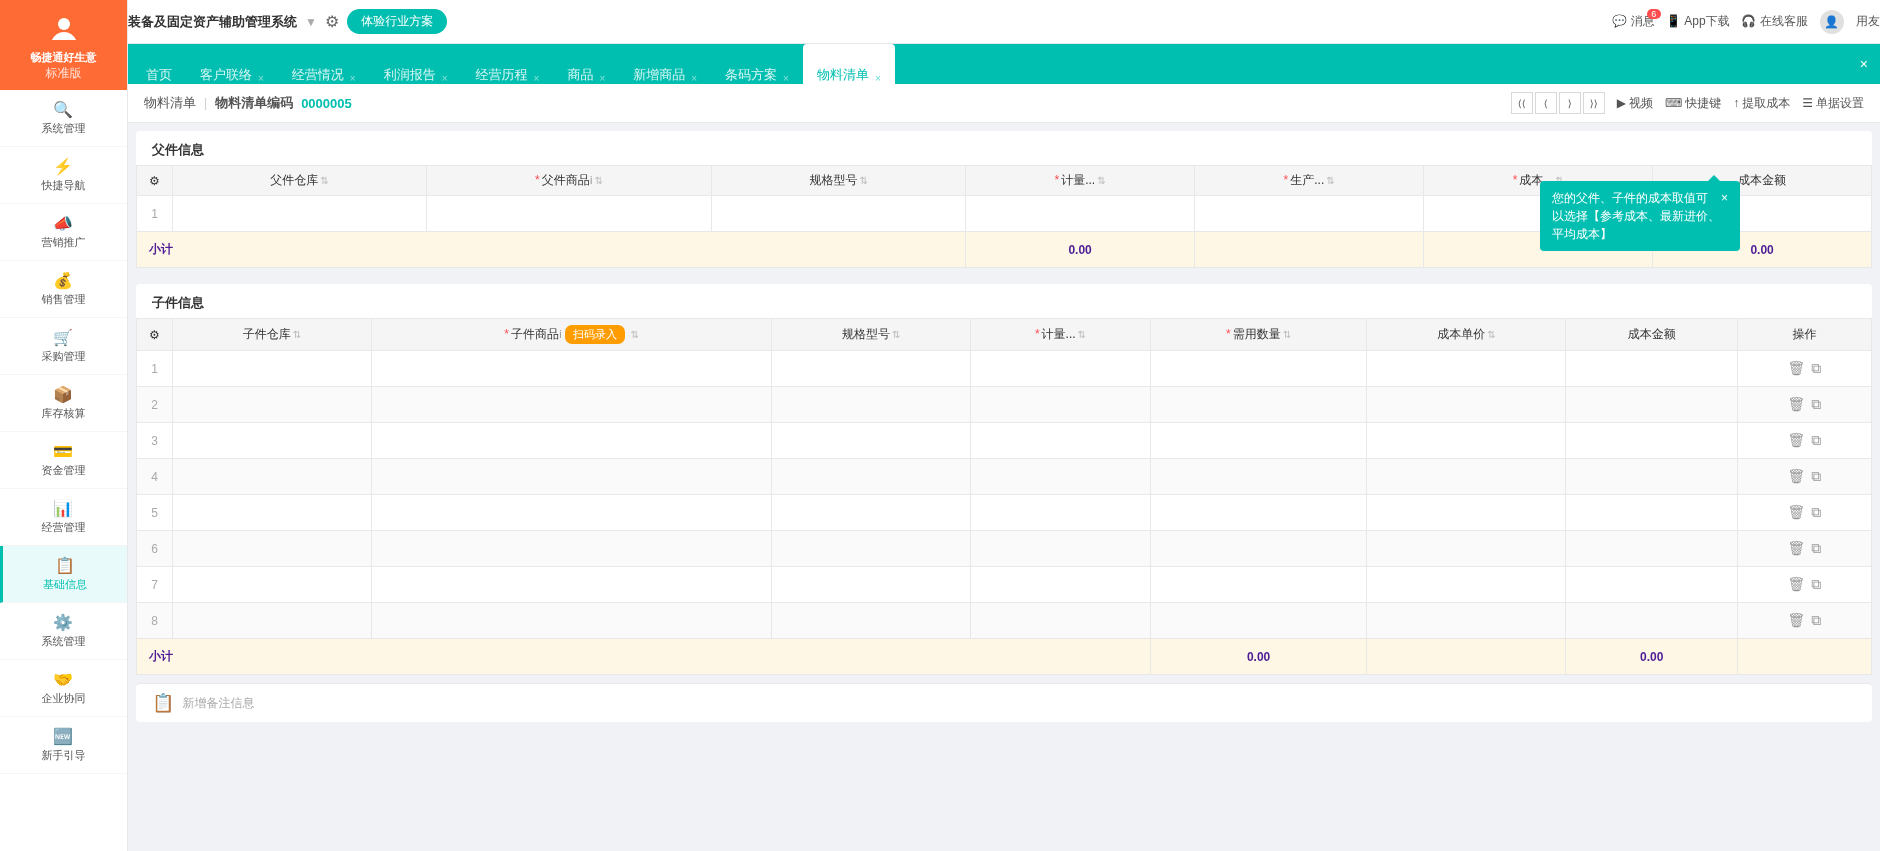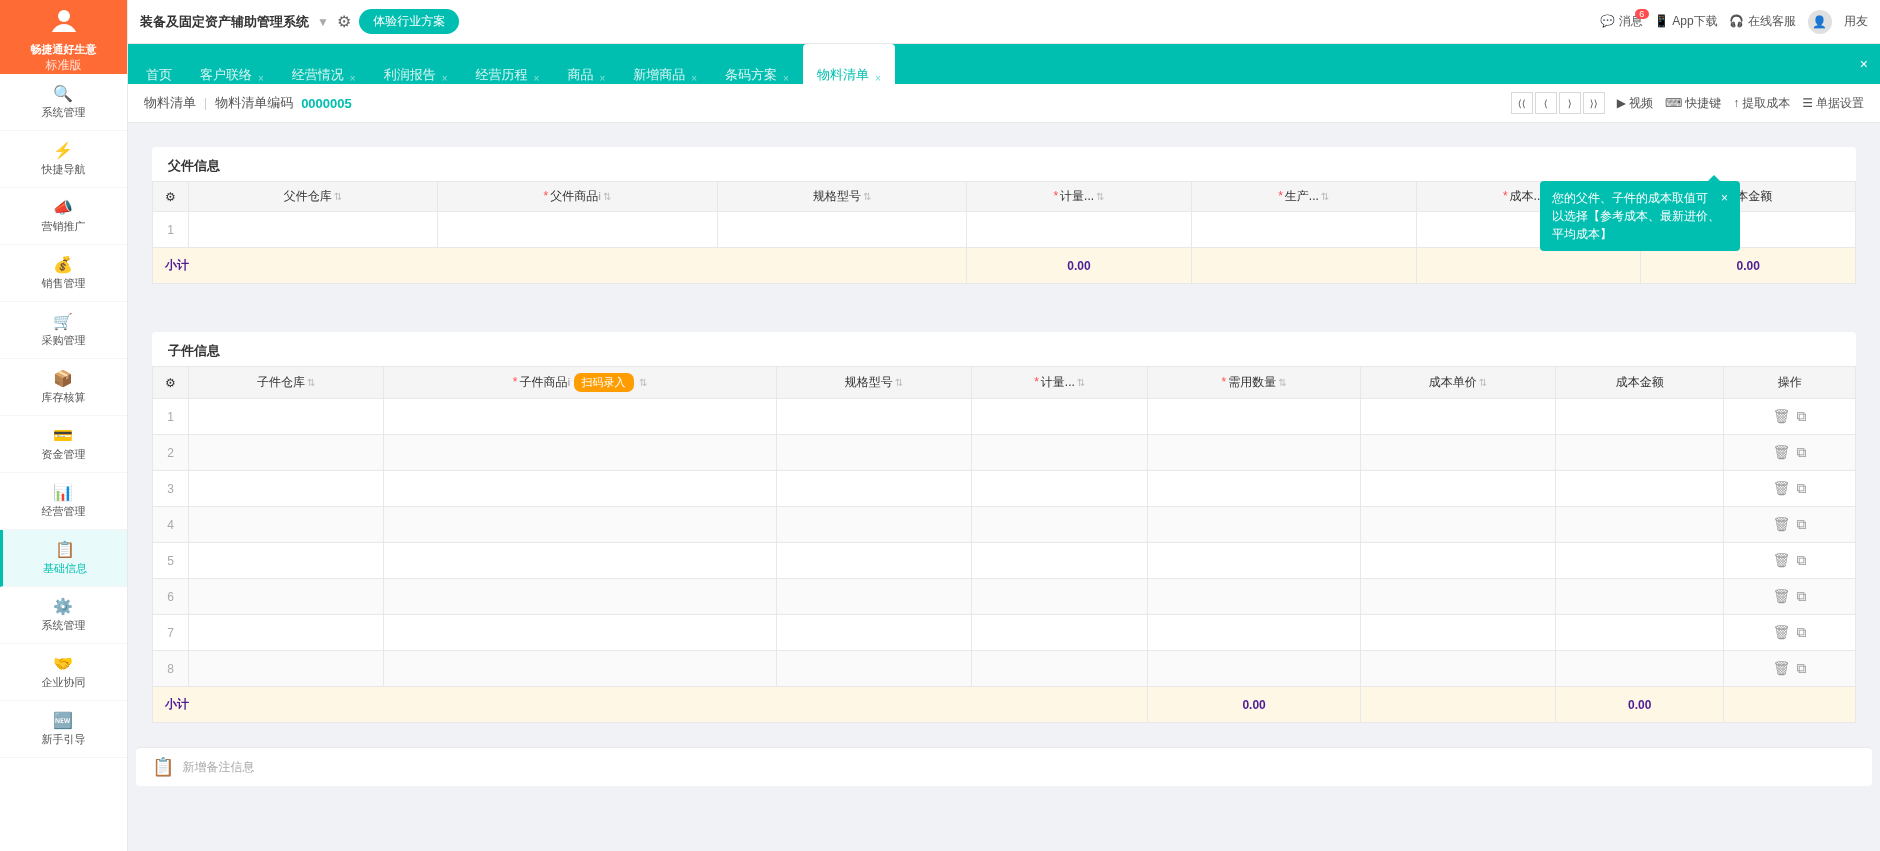--- a/index.html
+++ b/index.html
@@ -16,21 +16,21 @@
       flex-shrink: 0;
       height: 100%;
       overflow-y: auto;
     }
     .sidebar-logo {
       background: #ff6b35;
       width: 100%;
       display: flex;
       flex-direction: column;
       align-items: center;
-      padding: 0 0;
+      padding: 8px 0;
       color: white;
       font-size: 11px;
     }
     .sidebar-logo .logo-icon {
       width: 40px;
       height: 40px;
       background: #ff6b35;
       border-radius: 8px;
       display: flex;
       align-items: center;
@@ -55,21 +55,21 @@
 
     
     .main { flex: 1; display: flex; flex-direction: column; overflow: hidden; }
 
     
     .topbar {
       background: #fff;
       height: 44px;
       display: flex;
       align-items: center;
-      padding: 0 12px;
+      padding: 0 0;
       border-bottom: 1px solid #e8e8e8;
       justify-content: space-between;
     }
     .topbar-left { display: flex; align-items: center; gap: 8px; }
     .topbar-title { font-size: 13px; color: #333; font-weight: bold; }
     .topbar-arrow { color: #aaa; cursor: pointer; }
     .topbar-gear { color: #666; cursor: pointer; font-size: 16px; }
     .topbar-btn {
       background: #00bfb0;
       color: white;
@@ -150,21 +150,21 @@
       margin-left: auto;
       display: flex;
       align-items: center;
       gap: 12px;
       font-size: 12px;
       color: #555;
     }
     .page-header-actions span { cursor: pointer; display: flex; align-items: center; gap: 3px; }
 
     
-    .section { background: #fff; margin: 24px; border-radius: 4px; }
+    .section { background: #fff; margin: 8px; border-radius: 4px; }
     .section-title {
       font-size: 13px;
       font-weight: bold;
       color: #333;
       padding: 10px 16px 6px;
     }
 
     
     .tooltip-box {
       background: #00bfb0;
@@ -395,21 +395,21 @@
       <span class="close-x">×</span>
     </div>
     <span class="nav-end-close">×</span>
   </div>
 
   <div class="content">
 
     <div class="page-header">
       <span class="page-breadcrumb">物料清单</span>
       <span style="color:#ccc;">|</span>
-      <span style="color:#555;font-size:13px;">物料清单编码</span>
+      <span style="color:#555;font-size:13px;font-weight:bold;">物料清单编码</span>
       <span style="color:#00bfb0;font-size:13px;font-weight:bold;">0000005</span>
       <div class="page-header-actions">
         <div class="nav-arrows">
           <button class="nav-arrow-btn">⟨⟨</button>
           <button class="nav-arrow-btn">⟨</button>
           <button class="nav-arrow-btn">⟩</button>
           <button class="nav-arrow-btn">⟩⟩</button>
         </div>
         <span>
           <span>▶</span>

